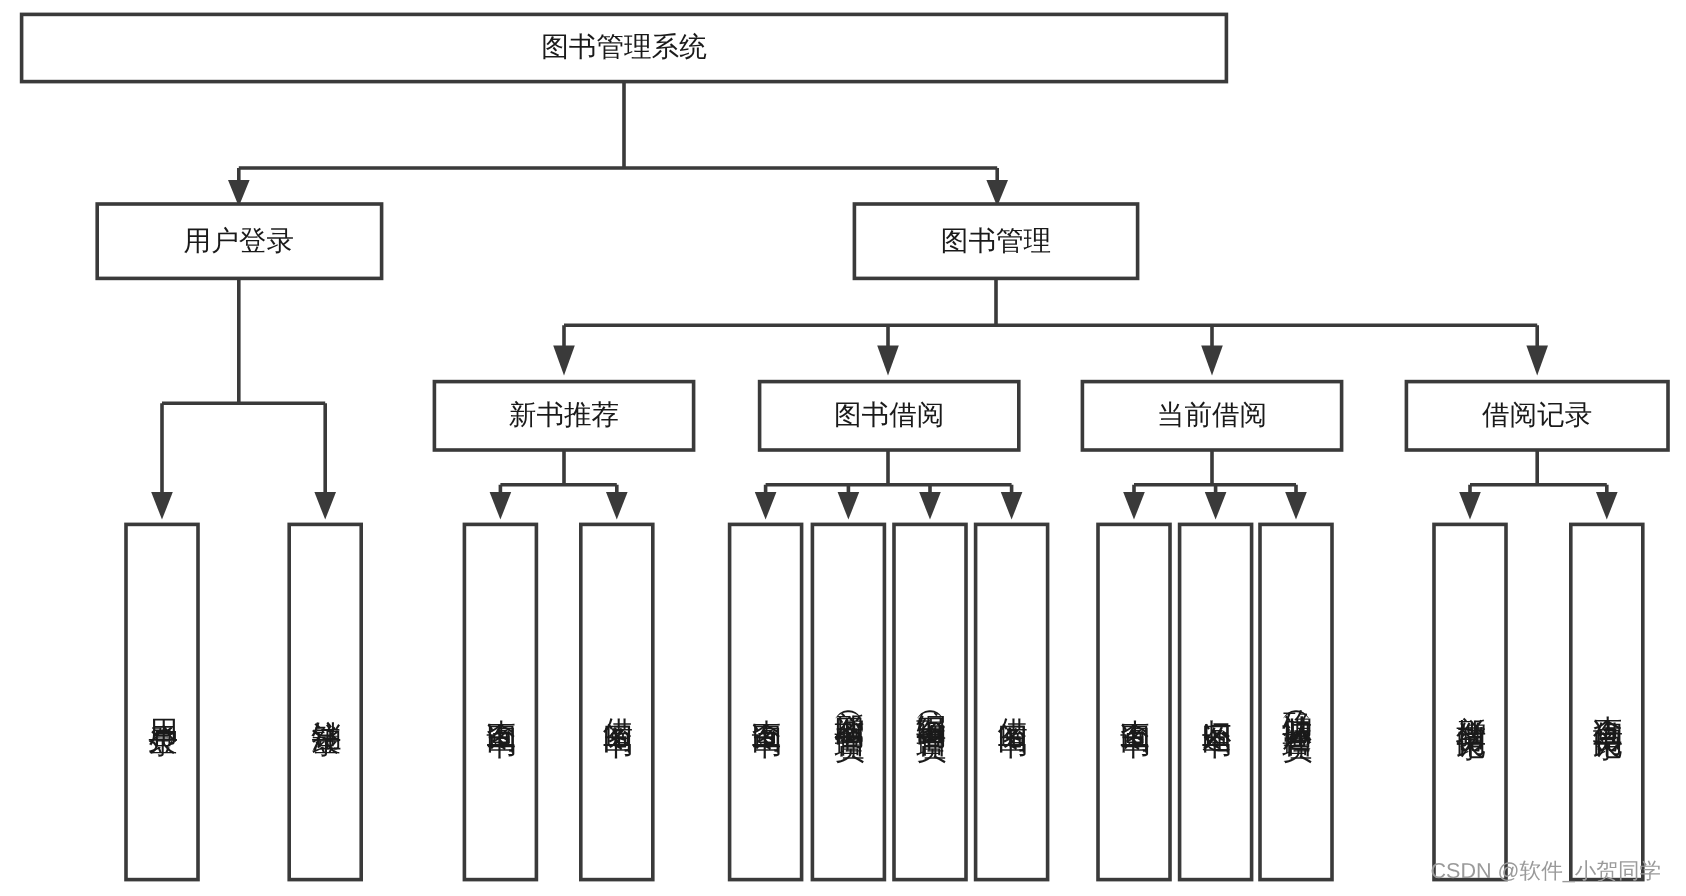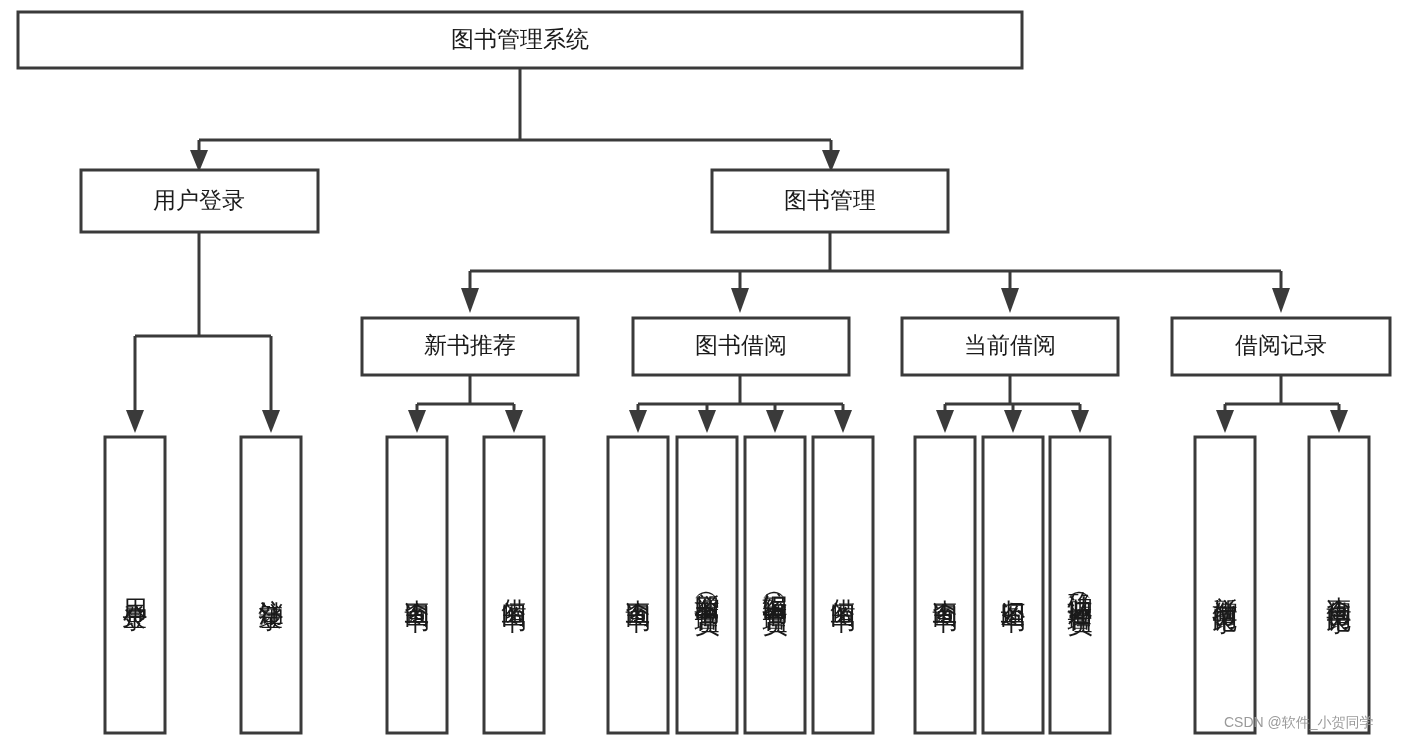--- a/index.html
+++ b/index.html
@@ -59,24 +59,24 @@
     color: #1a1a1a;
     display: flex;
     align-items: center;
     justify-content: center;
     white-space: nowrap;
     pointer-events: none;
   }
   .watermark {
     position: absolute;
     font-family: "Liberation Sans", "DejaVu Sans", sans-serif;
-    font-size: 14px;
+    font-size: 18px;
     color: #9a9a9a;
     white-space: nowrap;
-    left: 1224px;
+    left: 1192px;
     top: 714px;
   }
 </style>
 </head>
 <body>
 
 <div id="diagram-root">
 
   <svg class="flow" viewBox="0 0 1405 747" xmlns="http://www.w3.org/2000/svg">
 

